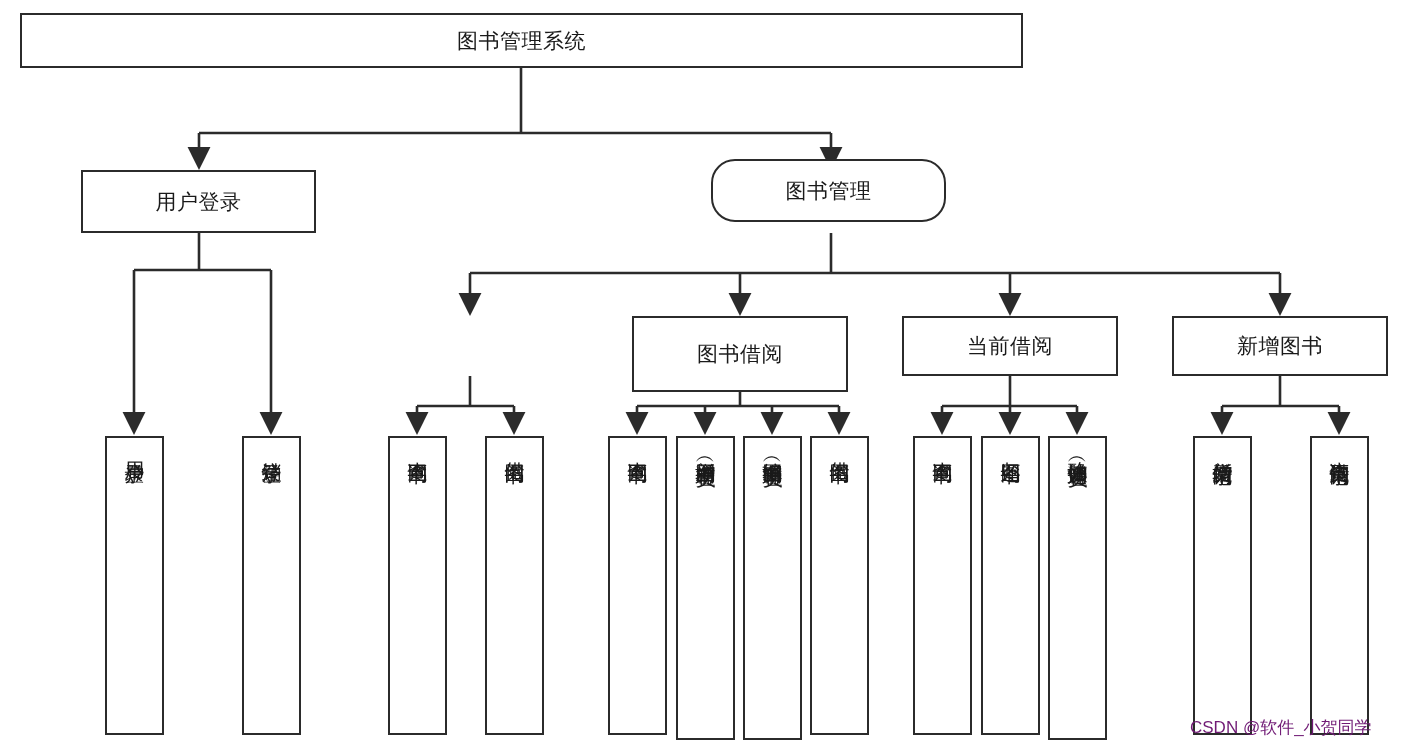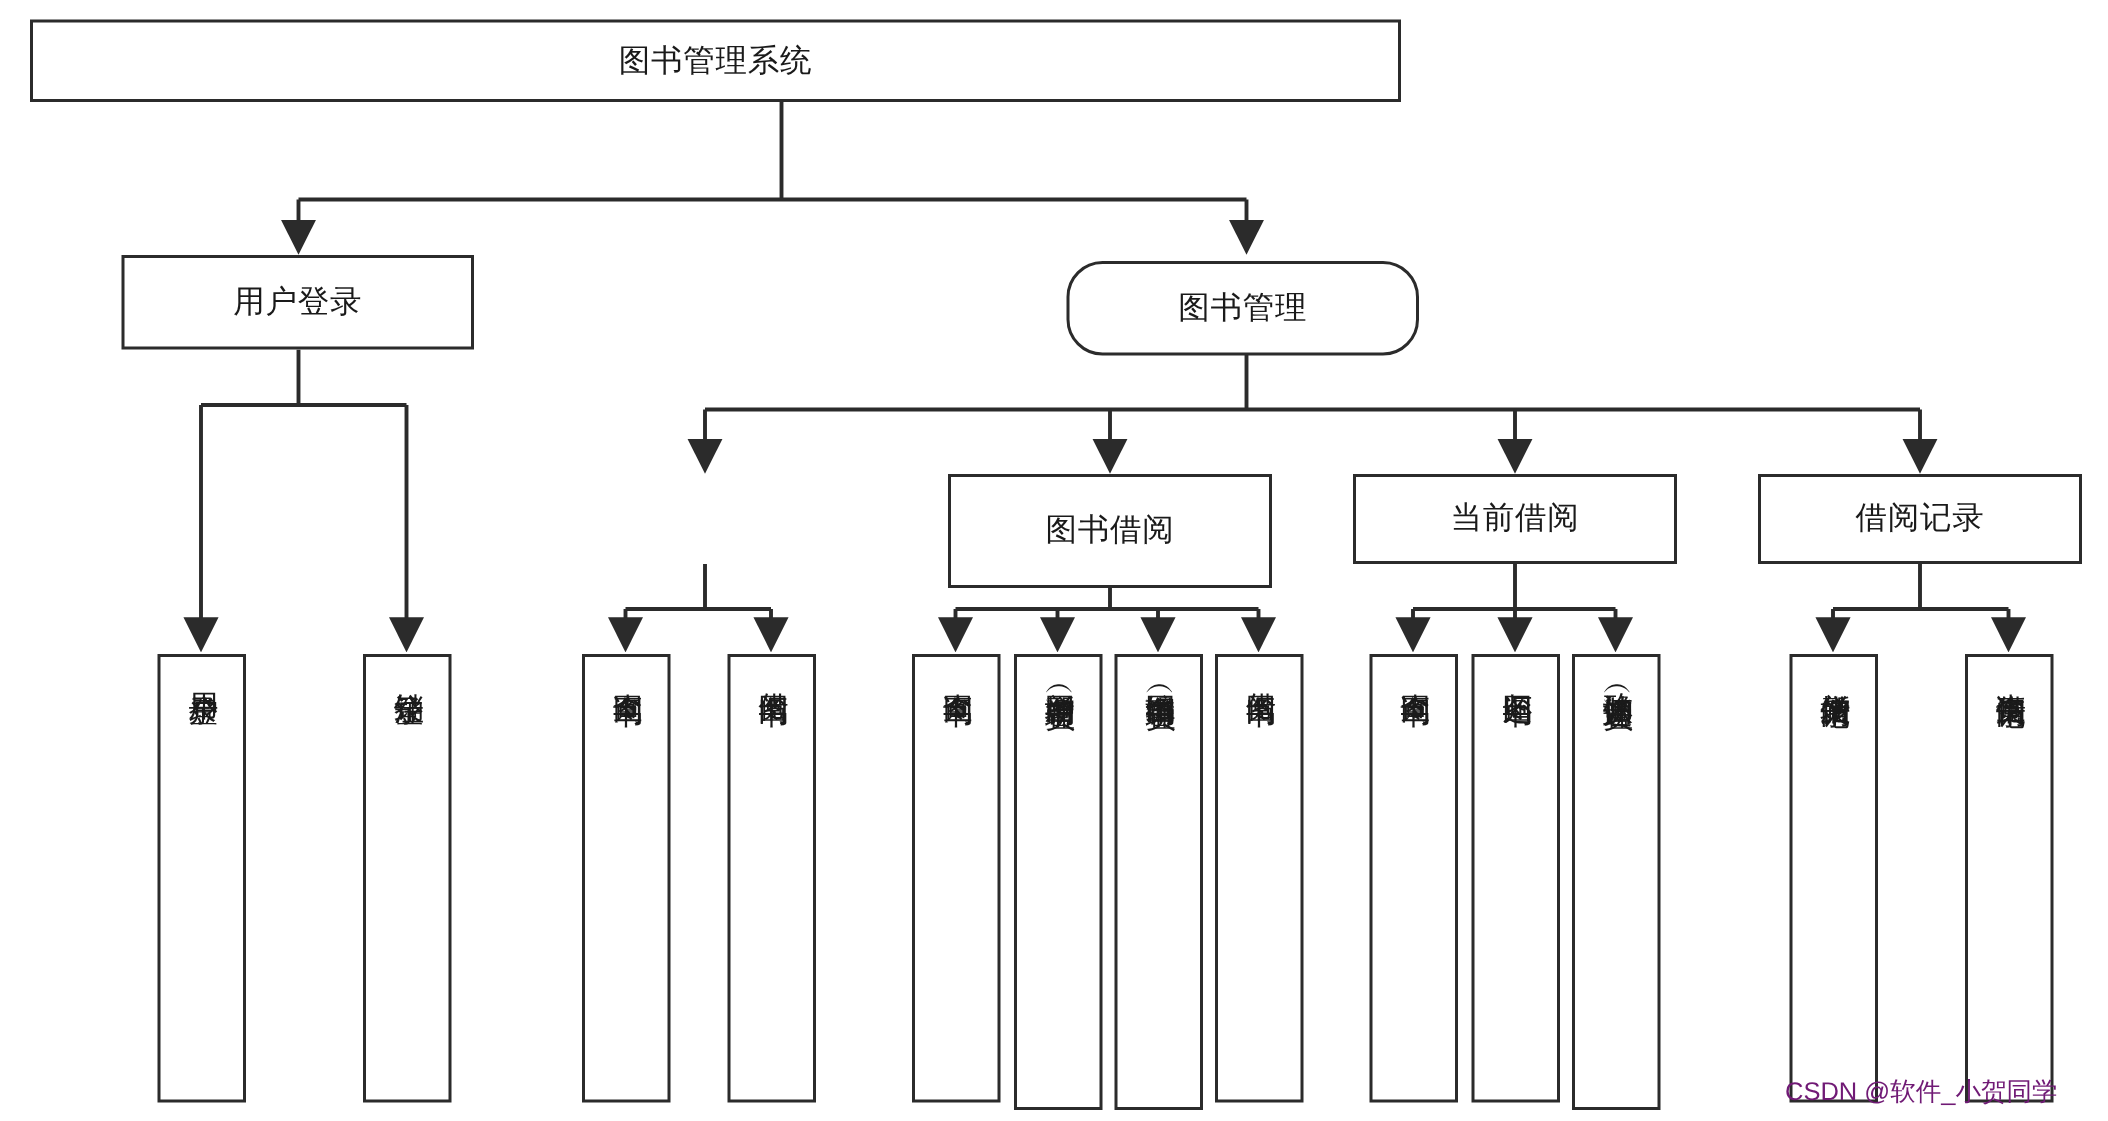--- a/index.html
+++ b/index.html
@@ -122,39 +122,39 @@
       <path d="M 1010 406 L 1010 431" marker-end="url(#arrow)"></path>
       <path d="M 1077 406 L 1077 431" marker-end="url(#arrow)"></path>
 
       <path d="M 1280 376 L 1280 406"></path>
       <path d="M 1222 406 L 1339 406"></path>
       <path d="M 1222 406 L 1222 431" marker-end="url(#arrow)"></path>
       <path d="M 1339 406 L 1339 431" marker-end="url(#arrow)"></path>
     </g>
   </svg>
 
-  <div class="node root horiz" style="left:20px; top:13px; width:914px; height:55px;">
+  <div class="node root horiz" style="left:20px; top:13px; width:1003px; height:55px;">
     <span class="node-label">图书管理系统</span>
   </div>
 
   <div class="node horiz" style="left:81px; top:170px; width:235px; height:63px;">
     <span class="node-label">用户登录</span>
   </div>
-  <div class="node horiz" style="left:711px; top:174px; width:235px; height:63px;border-radius:24px;">
+  <div class="node horiz" style="left:711px; top:159px; width:235px; height:63px;border-radius:24px;">
     <span class="node-label">图书管理</span>
   </div>
 
   <div class="node horiz" style="left:632px; top:316px; width:216px; height:76px;">
     <span class="node-label">图书借阅</span>
   </div>
   <div class="node horiz" style="left:902px; top:316px; width:216px; height:60px;">
     <span class="node-label">当前借阅</span>
   </div>
   <div class="node horiz" style="left:1172px; top:316px; width:216px; height:60px;">
-    <span class="node-label">借阅记录</span>
+    <span class="node-label">新增图书</span>
   </div>
 
   <div class="node vert" style="left:105px; top:436px; width:59px; height:299px;">
     <span class="node-label">用户登录</span>
   </div>
   <div class="node vert" style="left:242px; top:436px; width:59px; height:299px;">
     <span class="node-label">注销登录</span>
   </div>
 
   <div class="node vert" style="left:388px; top:436px; width:59px; height:299px;">

